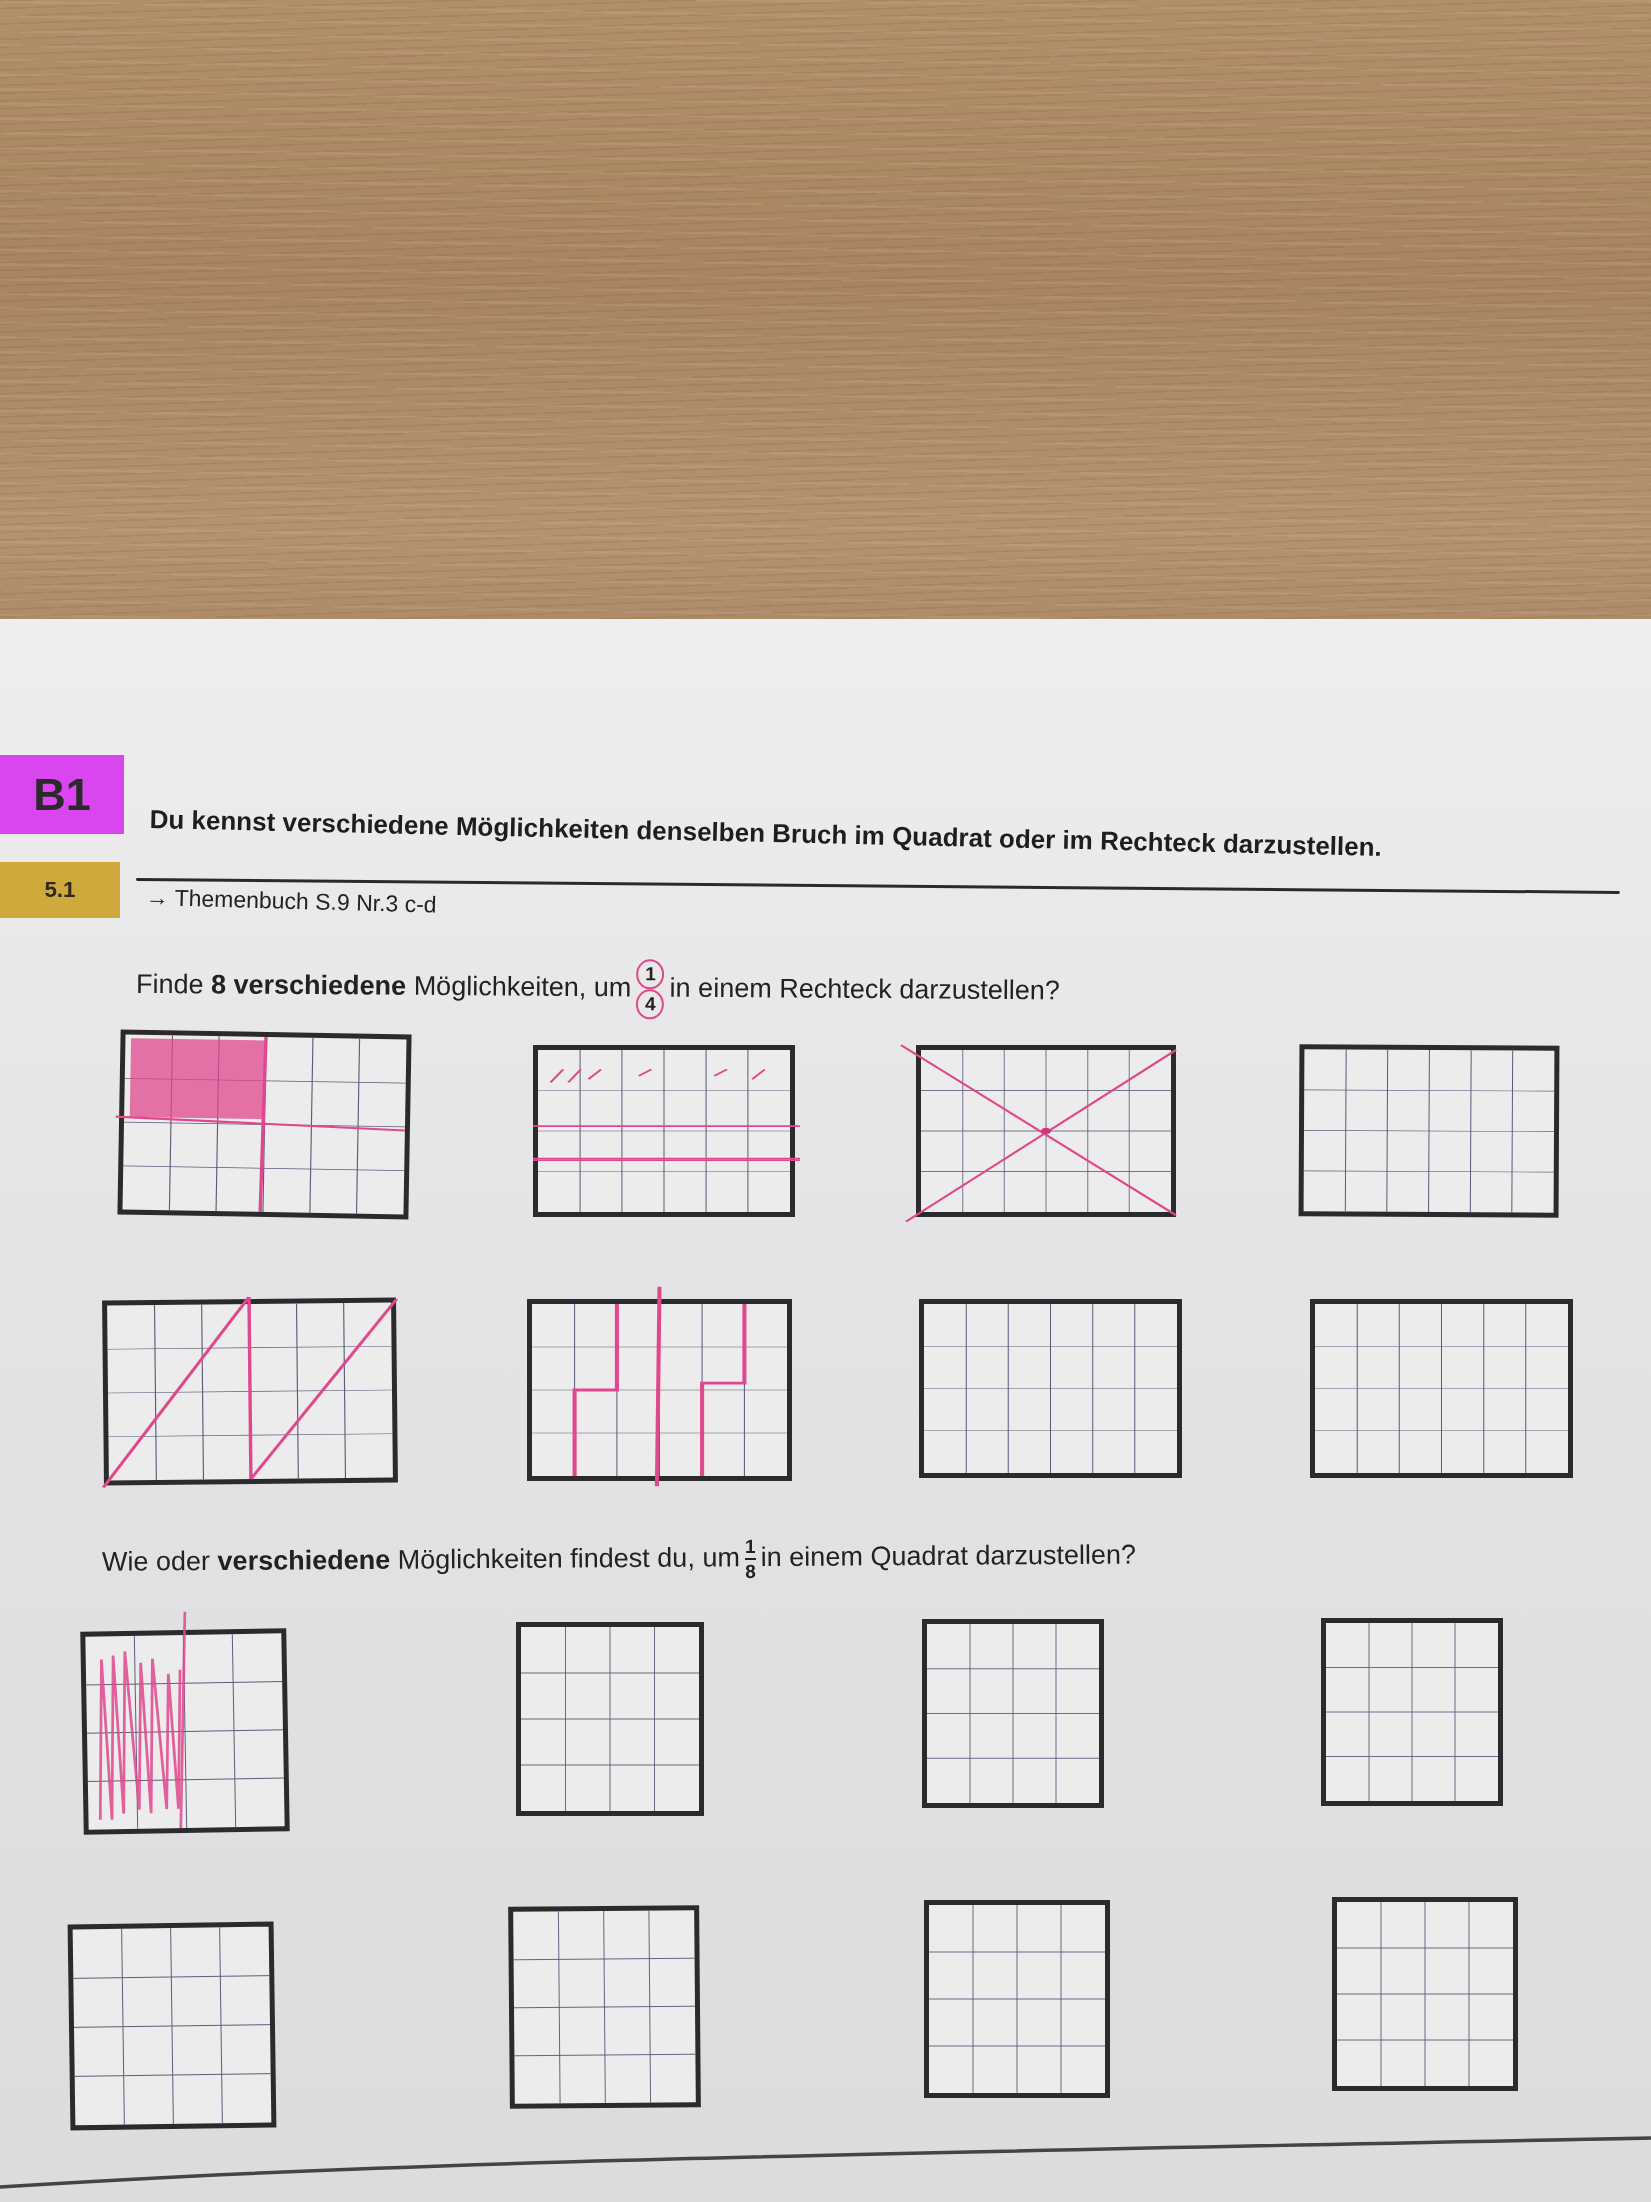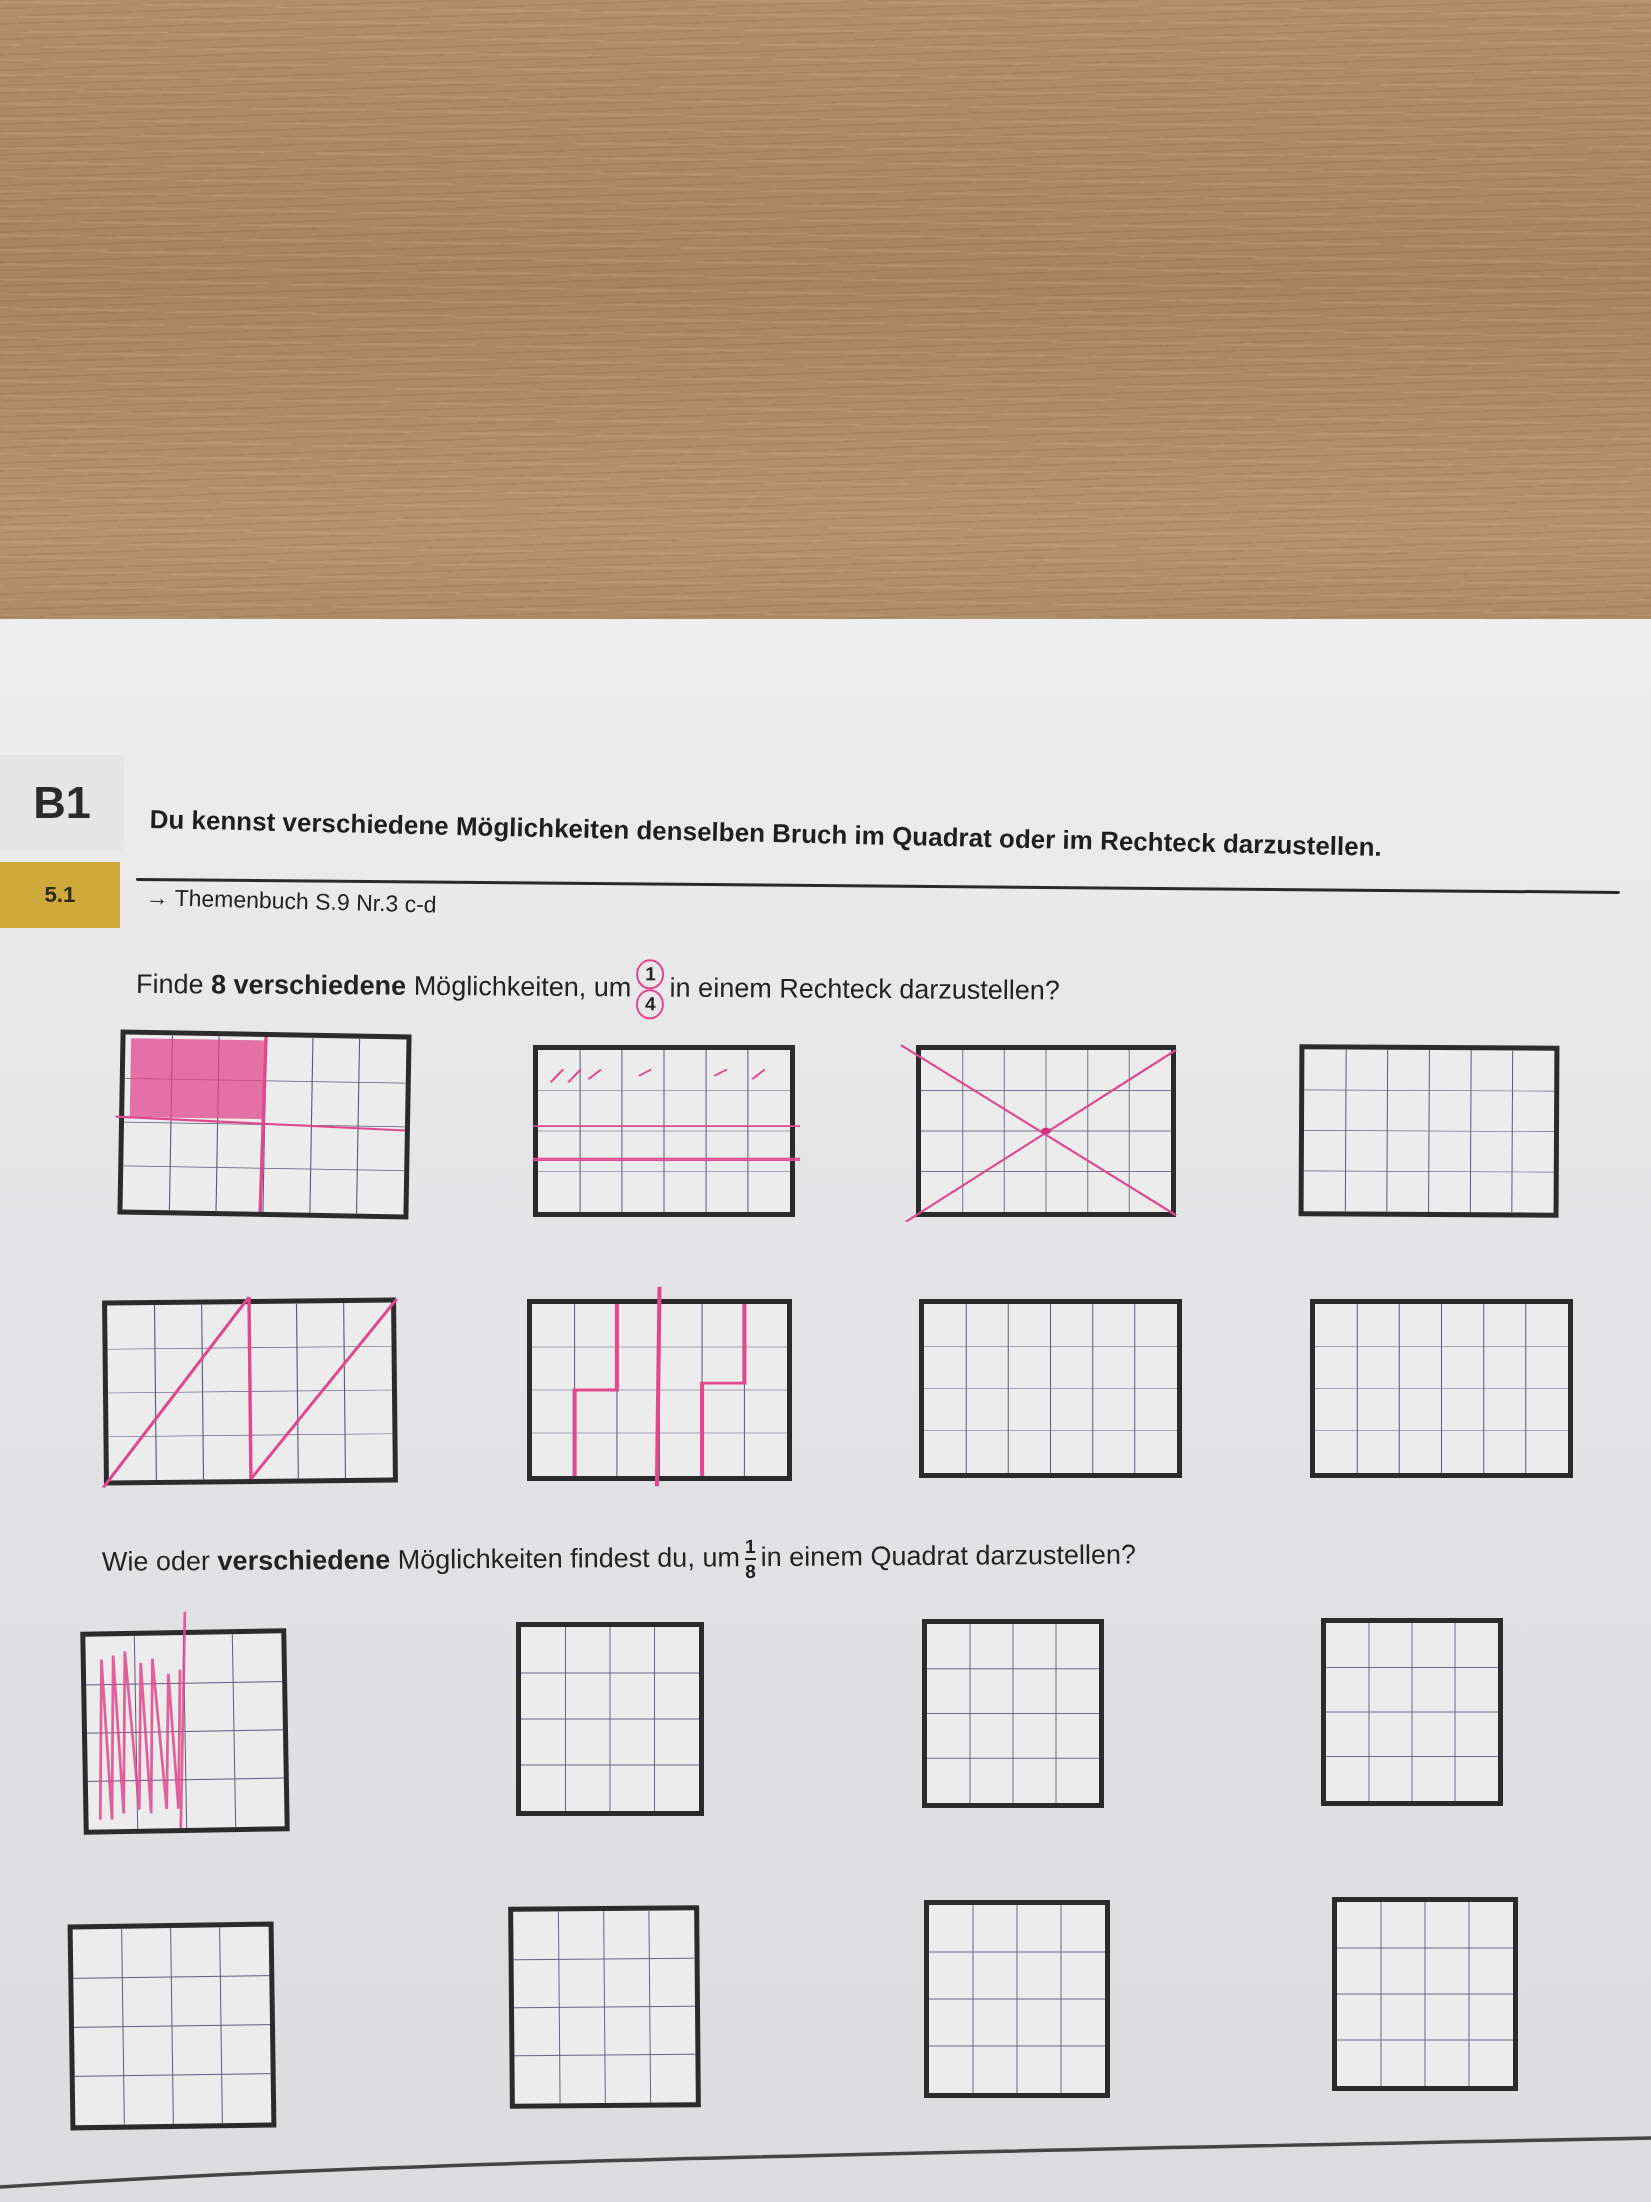--- a/index.html
+++ b/index.html
@@ -10,24 +10,24 @@
   .table{position:absolute;left:0;top:0;width:1652px;height:706px;
     background:
       repeating-linear-gradient(178deg, rgba(90,60,30,0.10) 0px, rgba(90,60,30,0.10) 1.7px, transparent 1.7px, transparent 7.7px),
       repeating-linear-gradient(181deg, rgba(255,240,210,0.08) 0px, rgba(255,240,210,0.08) 2.6px, transparent 2.6px, transparent 14.6px),
       linear-gradient(180deg,#b18f69 0%,#a88560 40%,#b49370 75%,#a7855f 100%);}
   
   .paper{position:absolute;left:0;top:619px;width:1652px;height:1583px;
     background:linear-gradient(180deg,#eeeeee 0%,#e4e4e6 40%,#dcdcde 100%);}
   .paper-curve{position:absolute;left:0;top:618px;width:1652px;height:95px;}
   
-  .badge-b1{position:absolute;left:0;top:755px;width:124px;height:96px;background:#e5e5e5;
+  .badge-b1{position:absolute;left:0;top:755px;width:124px;height:79px;background:#d946ef;
     display:flex;align-items:center;justify-content:center;}
   .badge-b1 span{font-weight:bold;font-size:45px;color:#2a2a2a;}
-  .badge-51{position:absolute;left:0;top:862px;width:120px;height:66px;background:#cfa93c;
+  .badge-51{position:absolute;left:0;top:862px;width:120px;height:56px;background:#cfa93c;
     display:flex;align-items:center;justify-content:center;}
   .badge-51 span{font-weight:bold;font-size:22.4px;color:#2f2a1a;}
   .heading{position:absolute;left:150px;top:804px;font-weight:bold;font-size:26px;color:#1e1e1e;
     transform:rotate(1.3deg);transform-origin:left top;white-space:nowrap;}
   .rule{position:absolute;left:136px;top:878px;width:1484px;height:3.4px;background:#2a2a2a;
     transform:rotate(0.5deg);transform-origin:left top;border-radius:1.7px;}
   .ref{position:absolute;left:146px;top:884px;font-size:23px;color:#222;
     transform:rotate(1.5deg);transform-origin:left top;white-space:nowrap;}
   .task{position:absolute;font-size:27px;color:#222;white-space:nowrap;}
   .task b{font-weight:bold;}

